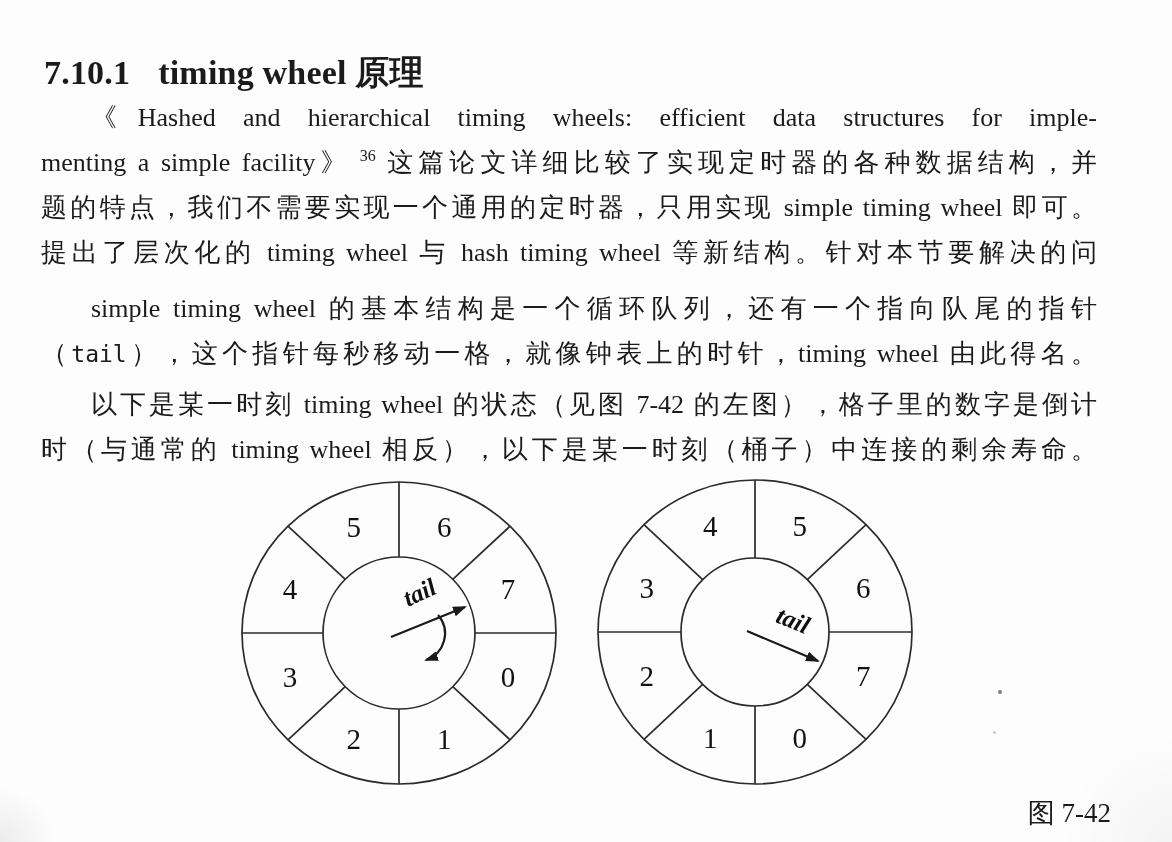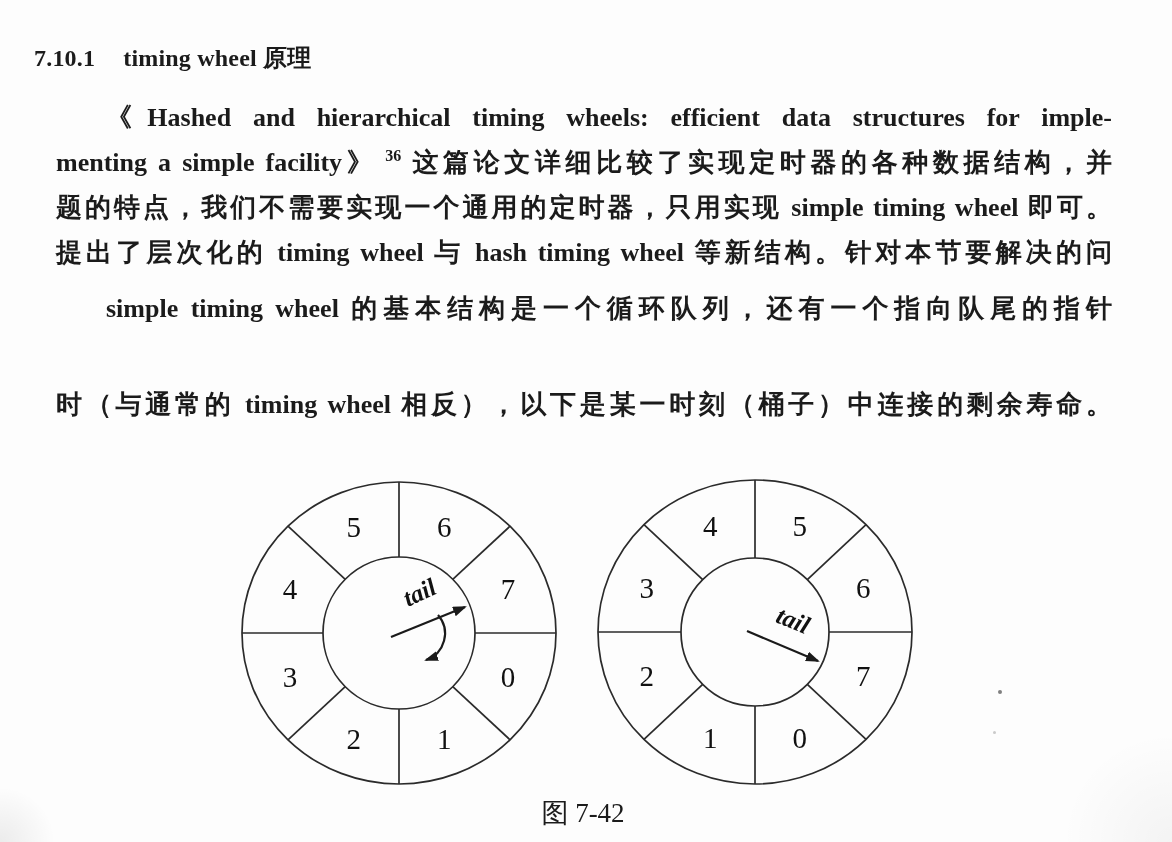--- a/index.html
+++ b/index.html
@@ -10,43 +10,43 @@
     color:#1b1b1b;
   }
   
   #vignette{
     position:absolute;inset:0;pointer-events:none;
     background:
       radial-gradient(circle at 0% 100%, rgba(0,0,0,0.07), transparent 55px),
       radial-gradient(circle at 100% 100%, rgba(0,0,0,0.04), transparent 110px);
   }
   .heading{
-    position:absolute;left:34px;top:22px;width:1080px;
-    font-size:24px;font-weight:bold;letter-spacing:0.2px;
+    position:absolute;left:44px;top:22px;width:1080px;
+    font-size:34px;font-weight:bold;letter-spacing:0.2px;
   }
   .heading .num{margin-right:28px;}
-  .para{position:absolute;left:56px;width:1056px;font-weight:bold;}
+  .para{position:absolute;left:41px;width:1056px;}
   .line{
     height:45px;line-height:45px;font-size:26px;
     text-align:justify;text-align-last:justify;
   }
   .indent{text-indent:50px;}
   sup.fnref{font-size:16px;vertical-align:super;line-height:0;margin-left:8px;}
   .mono{font-family:"DejaVu Sans Mono","Liberation Mono",monospace;font-size:23px;}
   #p1{top:95px;}
   #p2{top:286px;}
   #p3{top:382px;}
   #figure-area{position:absolute;left:200px;top:460px;width:780px;height:350px;}
   .wline{fill:none;stroke:#2b2b2b;stroke-width:1.7;}
   .warrow{stroke:#1a1a1a;stroke-width:2.2;fill:none;}
   .wnum{font-family:"Liberation Serif","DejaVu Serif",serif;font-size:29px;fill:#111;text-anchor:middle;}
   .wtail{font-family:"Liberation Serif","DejaVu Serif",serif;font-style:italic;font-weight:600;font-size:25px;fill:#111;text-anchor:middle;}
   #caption{
     position:absolute;left:55px;top:795px;width:1056px;
-    text-align:center;font-size:27px;
+    text-align:right;font-size:27px;
   }
   .speck{position:absolute;border-radius:50%;background:#555;}
   #speck1{left:998px;top:690px;width:4px;height:4px;opacity:.75;}
   #speck2{left:993px;top:731px;width:3px;height:3px;opacity:.3;}
 </style>
 </head>
 <body>
 
 <div id="vignette"></div>
 
@@ -56,23 +56,25 @@
 
 <div class="para" id="p1">
   <div class="line indent"><span>《Hashed and hierarchical timing wheels: efficient data structures for imple-</span></div>
   <div class="line"><span>menting a simple facility》</span><sup class="fnref">36</sup><span> 这篇论文详细比较了实现定时器的各种数据结构，并</span></div>
   <div class="line"><span>题的特点，我们不需要实现一个通用的定时器，只用实现 simple timing wheel 即可。</span></div>
   <div class="line"><span>提出了层次化的 timing wheel 与 hash timing wheel 等新结构。针对本节要解决的问</span></div>
 </div>
 
 <div class="para" id="p2">
   <div class="line indent"><span>simple timing wheel 的基本结构是一个循环队列，还有一个指向队尾的指针</span></div>
+  <div class="line"><span>（</span><span class="mono">tail</span><span>），</span><span>这个指针每秒移动一格，就像钟表上的时针，timing wheel 由此得名。</span></div>
 </div>
 
 <div class="para" id="p3">
+  <div class="line indent"><span>以下是某一时刻 timing wheel 的状态（见图 7-42 的左图），格子里的数字是倒计</span></div>
   <div class="line"><span>时（与通常的 timing wheel 相反），以下是某一时刻（桶子）中连接的剩余寿命。</span></div>
 </div>
 
 <svg id="figure-area" viewBox="200 460 780 350">
   <defs>
     <marker id="ah" markerUnits="userSpaceOnUse" markerWidth="16" markerHeight="12" refX="12" refY="5" orient="auto">
       <path d="M0,0 L14,5 L0,10 z" fill="#1a1a1a"></path>
     </marker>
   </defs>
 <g>

